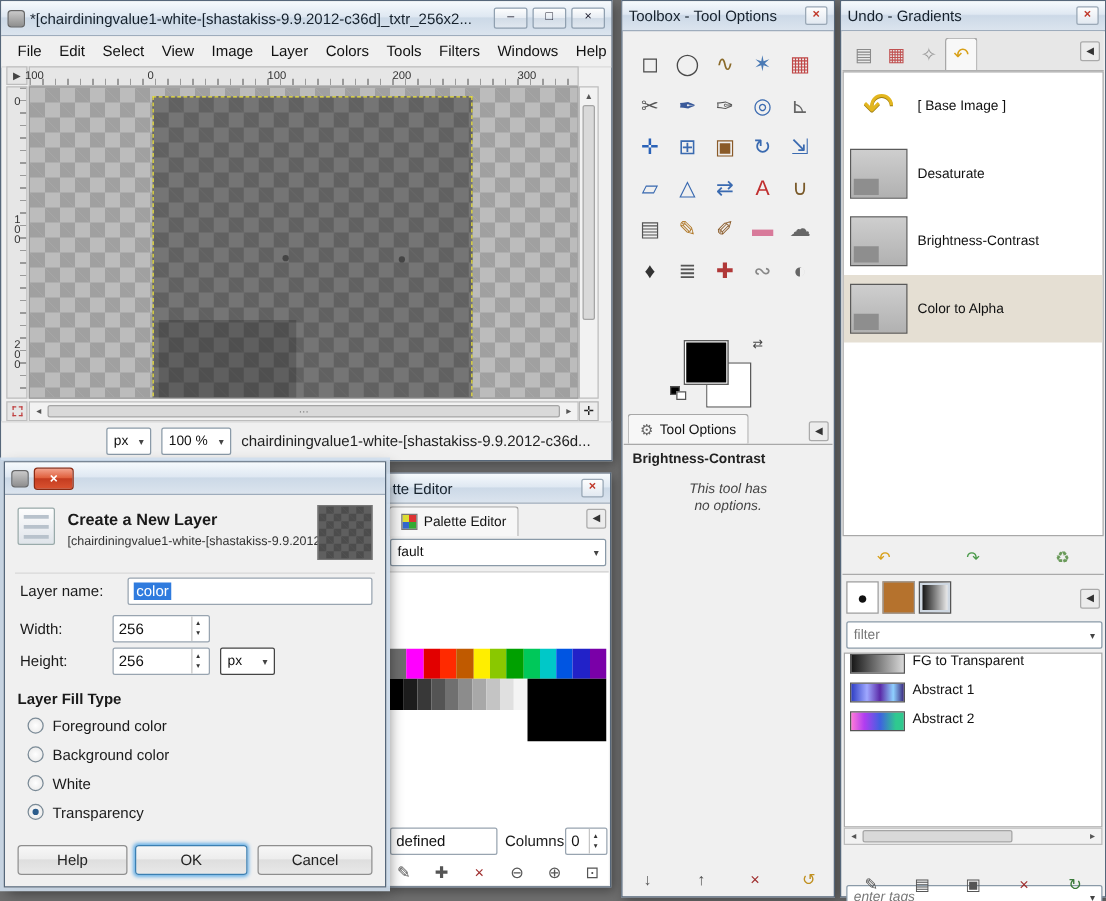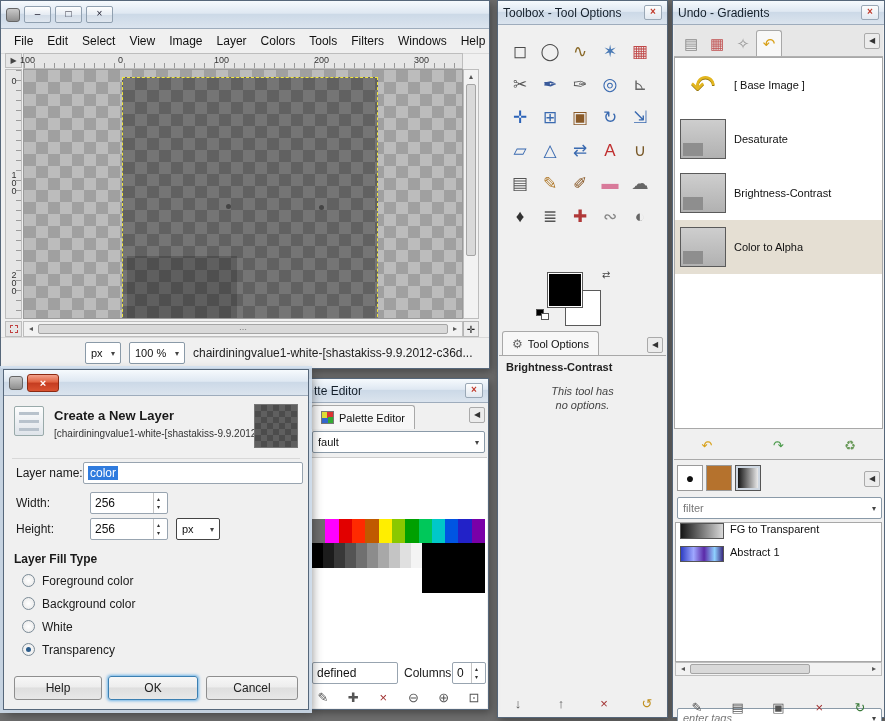--- a/index.html
+++ b/index.html
@@ -89,20 +89,21 @@
 .ticon{display:flex;align-items:center;justify-content:center;width:20px;height:18px;font-size:13px}
 .placeholder{color:#777}
 .italic{font-style:italic}
 </style>
 </head>
 <body>
 
 <div class="win" id="main-window" style="left:0;top:0;width:490px;height:369px;z-index:1">
   <div class="tb big">
     <span class="appicon"></span>
+    <span class="t">*[chairdiningvalue1-white-[shastakiss-9.9.2012-c36d]_txtr_256x2...</span>
     <span class="winbtn">–</span>
     <span class="winbtn">□</span>
     <span class="winbtn">×</span>
   </div>
   <div class="menu-row">
     <span class="menu-item">File</span>
     <span class="menu-item">Edit</span>
     <span class="menu-item">Select</span>
     <span class="menu-item">View</span>
     <span class="menu-item">Image</span>
@@ -240,21 +241,21 @@
   <div class="hdr-icon" style="left:10px;top:36px">
       <i></i>
       <i></i>
       <i></i>
     </div>
   <span class="fieldlabel" style="left:50px;top:38px;font-weight:bold;font-size:13px">Create a New Layer</span>
   <span class="fieldlabel" style="left:50px;top:58px;font-size:10px;color:#333;width:206px;overflow:hidden;white-space:nowrap">[chairdiningvalue1-white-[shastakiss-9.9.2012-...</span>
   <div class="thumb-checker" style="right:10px;top:34px;width:44px;height:44px"></div>
   <div class="sepline" style="top:88px"></div>
   <span class="fieldlabel" style="left:12px;top:96px">Layer name:</span>
-  <div class="textfield" style="left:79px;top:92px;width:220px;height:22px">
+  <div class="textfield" style="left:98px;top:92px;width:196px;height:22px">
     <span class="sel">color</span>
   </div>
   <span class="fieldlabel" style="left:12px;top:126px">Width:</span>
   <div class="textfield" style="left:86px;top:122px;width:78px;height:22px">
     <span>256</span>
     <span class="spins">
         <b>▴</b>
         <b>▾</b>
       </span>
   </div>
@@ -401,20 +402,24 @@
   </div>
   <div class="glist" style="left:2px;right:2px;top:521px;height:140px">
     <div class="grow">
       <span class="gthumb" style="background: linear-gradient(90deg, rgb(22, 22, 22), rgb(217, 217, 217));"></span>
       <span>FG to Transparent</span>
     </div>
     <div class="grow">
       <span class="gthumb" style="background: linear-gradient(90deg, rgb(46, 62, 196), rgb(159, 168, 255) 30%, rgb(91, 42, 168) 55%, rgb(143, 208, 255) 80%, rgb(58, 42, 128));"></span>
       <span>Abstract 1</span>
     </div>
+    <div class="grow">
+      <span class="gthumb" style="background: linear-gradient(90deg, rgb(255, 122, 217), rgb(177, 61, 240) 25%, rgb(63, 98, 224) 55%, rgb(47, 201, 143) 85%);"></span>
+      <span>Abstract 2</span>
+    </div>
   </div>
   <div class="sbh" style="left:2px;right:2px;top:661px;height:14px;position:absolute;width:auto">
     <span class="sarr">◂</span>
     <span class="sthumbh" style="width:120px"></span>
     <span class="sarr" style="margin-left:auto">▸</span>
   </div>
   <div class="combo" style="left:4px;top:707px;width:205px;height:20px">
     <span class="placeholder italic">enter tags</span>
     <span class="arr">▾</span>
   </div>

